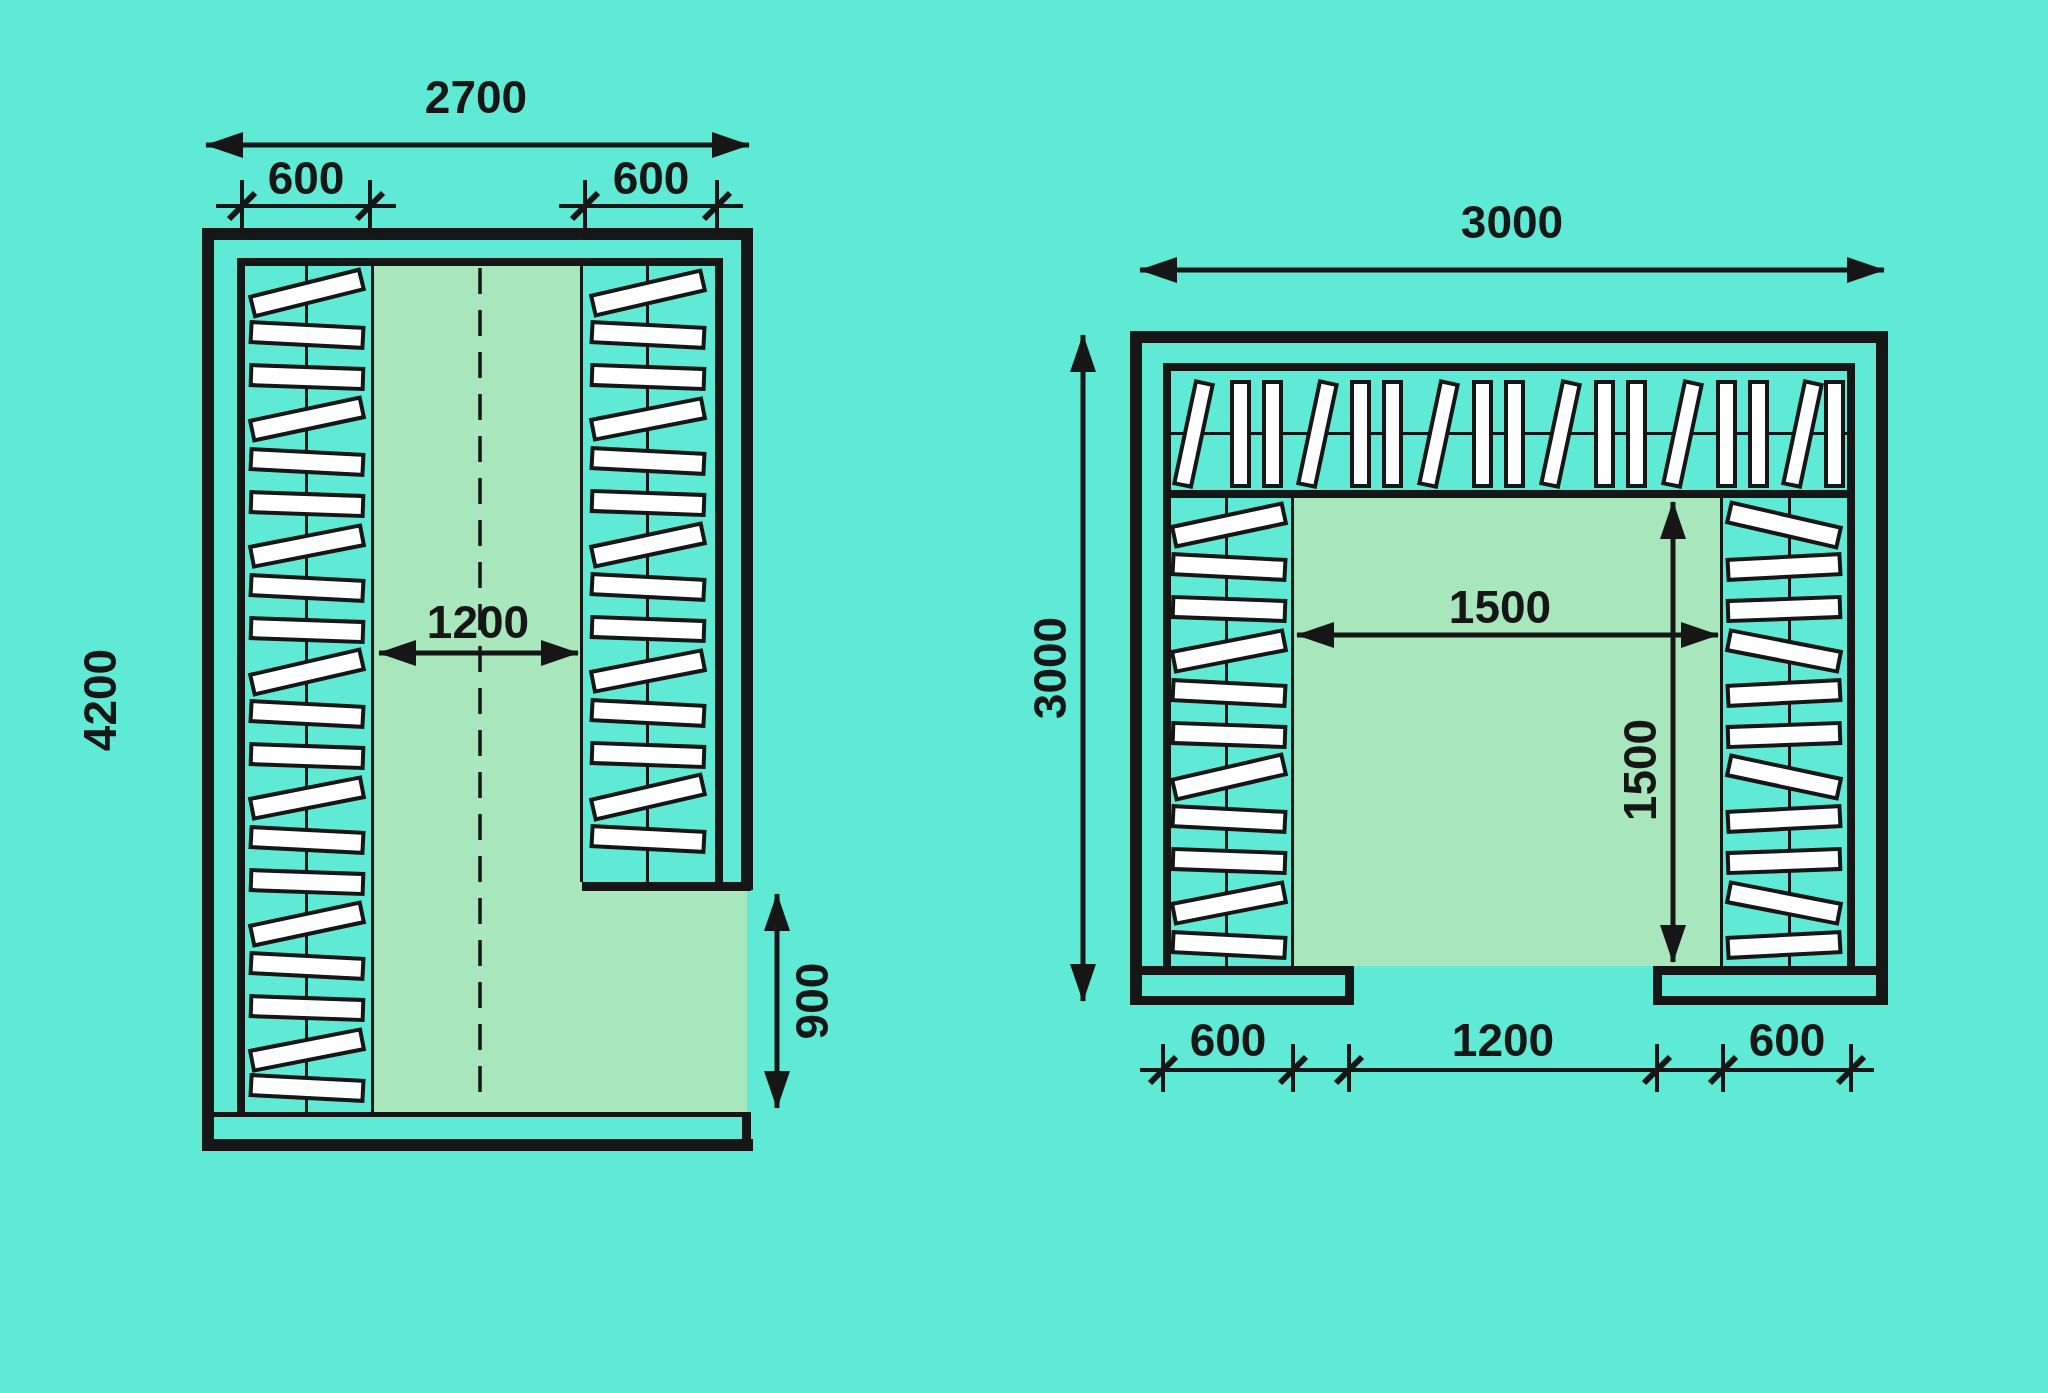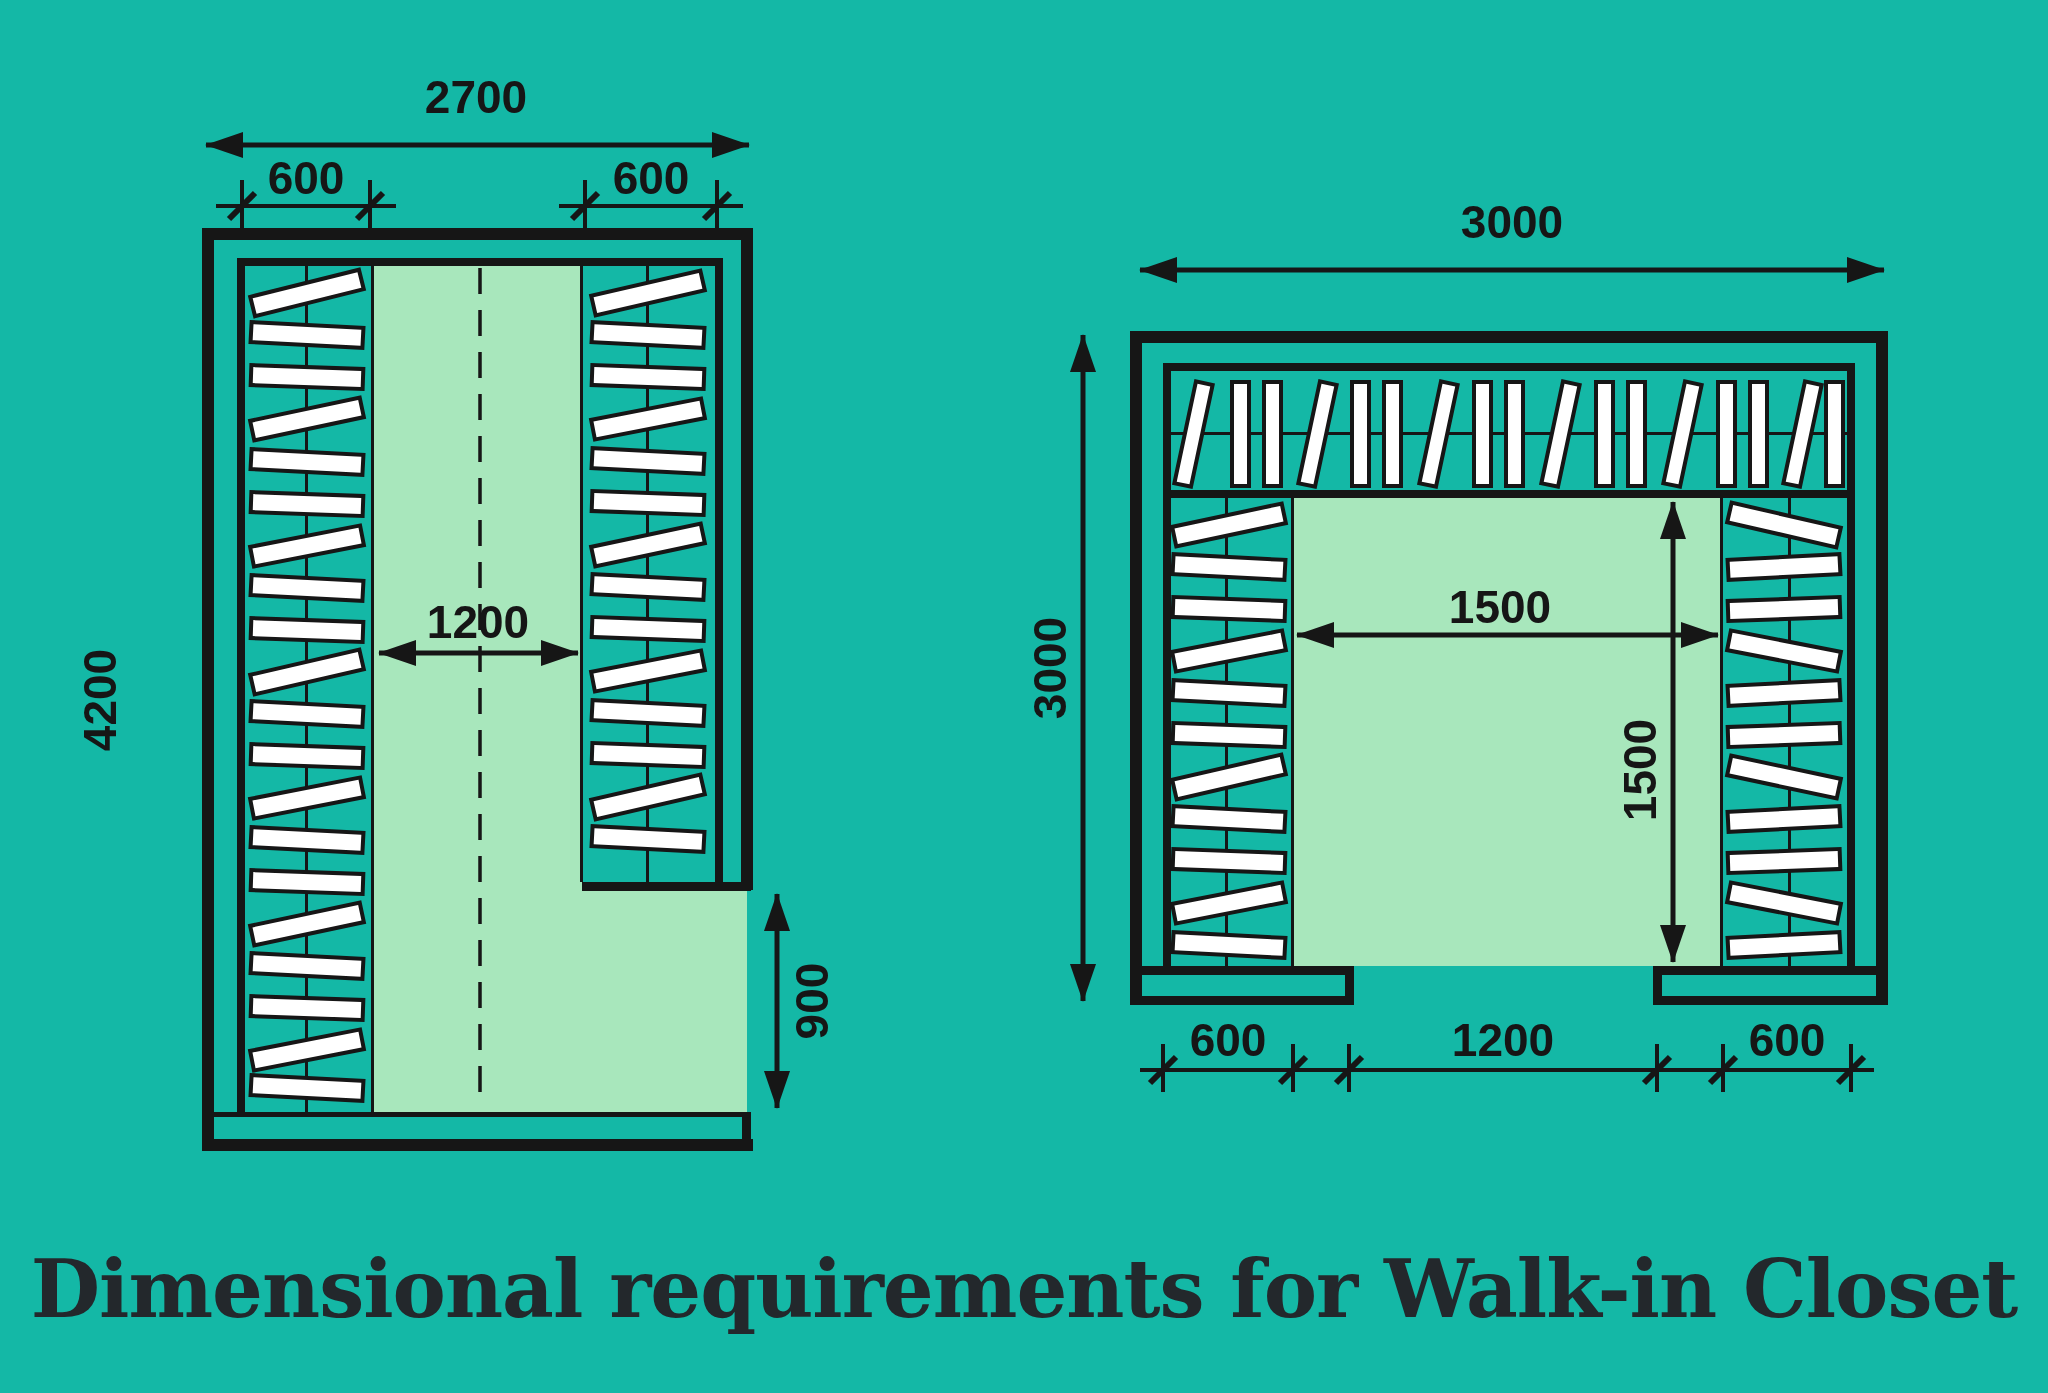--- a/index.html
+++ b/index.html
@@ -1,16 +1,16 @@
 <!DOCTYPE html>
 <html><head>
 <meta charset="utf-8">
 <style>
   html,body{margin:0;padding:0;background:#ffffff;}
-  .canvas{position:relative;width:2048px;height:1393px;background:#14b8a6;overflow:hidden;
+  .canvas{position:relative;width:2048px;height:1393px;background:#5eead4;overflow:hidden;
           font-family:"Liberation Sans", sans-serif;}
   svg{position:absolute;left:0;top:0;}
   .wall{fill:#161616;}
   .thin{fill:#161616;}
   .item{fill:#ffffff;stroke:#161616;stroke-width:4;}
   .rail{fill:#161616;}
   .dimline{stroke:#161616;stroke-width:5;fill:none;}
   .dimline-thin{stroke:#161616;stroke-width:4;fill:none;}
   .tick{stroke:#161616;stroke-width:6;}
   .ext{stroke:#161616;stroke-width:4;}
@@ -244,14 +244,13 @@
       <line class="tick" x1="1644" y1="1083" x2="1670" y2="1057"></line>
       <line class="tick" x1="1710" y1="1083" x2="1736" y2="1057"></line>
       <line class="tick" x1="1838" y1="1083" x2="1864" y2="1057"></line>
       <text class="dim-text" x="1228" y="1040" text-anchor="middle" dominant-baseline="central">600</text>
       <text class="dim-text" x="1503" y="1040" text-anchor="middle" dominant-baseline="central">1200</text>
       <text class="dim-text" x="1787" y="1040" text-anchor="middle" dominant-baseline="central">600</text>
     </g>
   </g>
 </svg>
 
-<div class="title">Dimensional requirements for Walk-in Closet</div>
 </div>
 
 </body></html>

